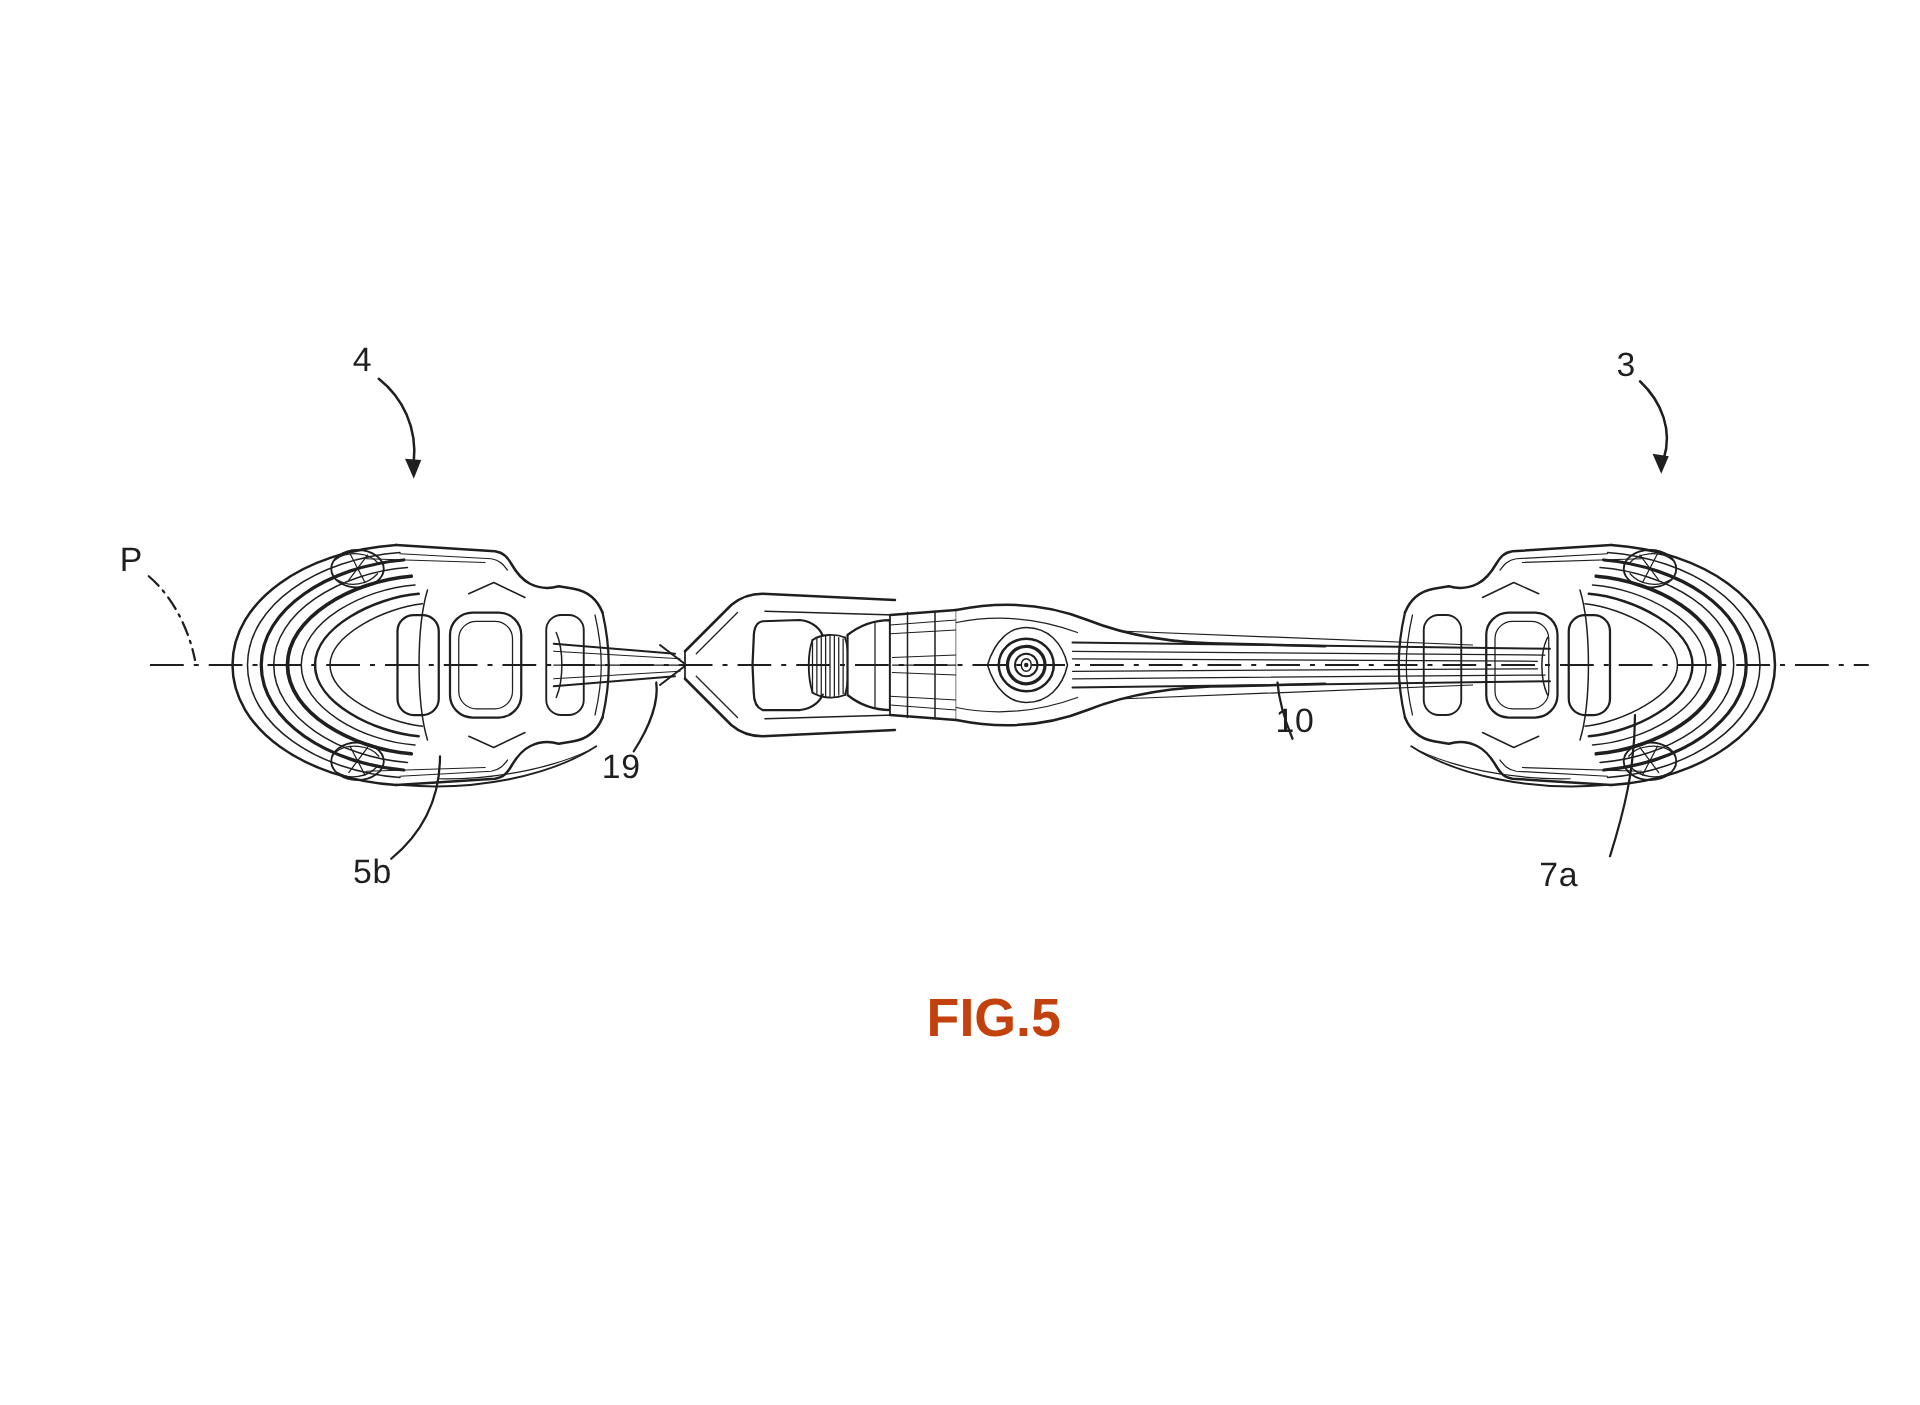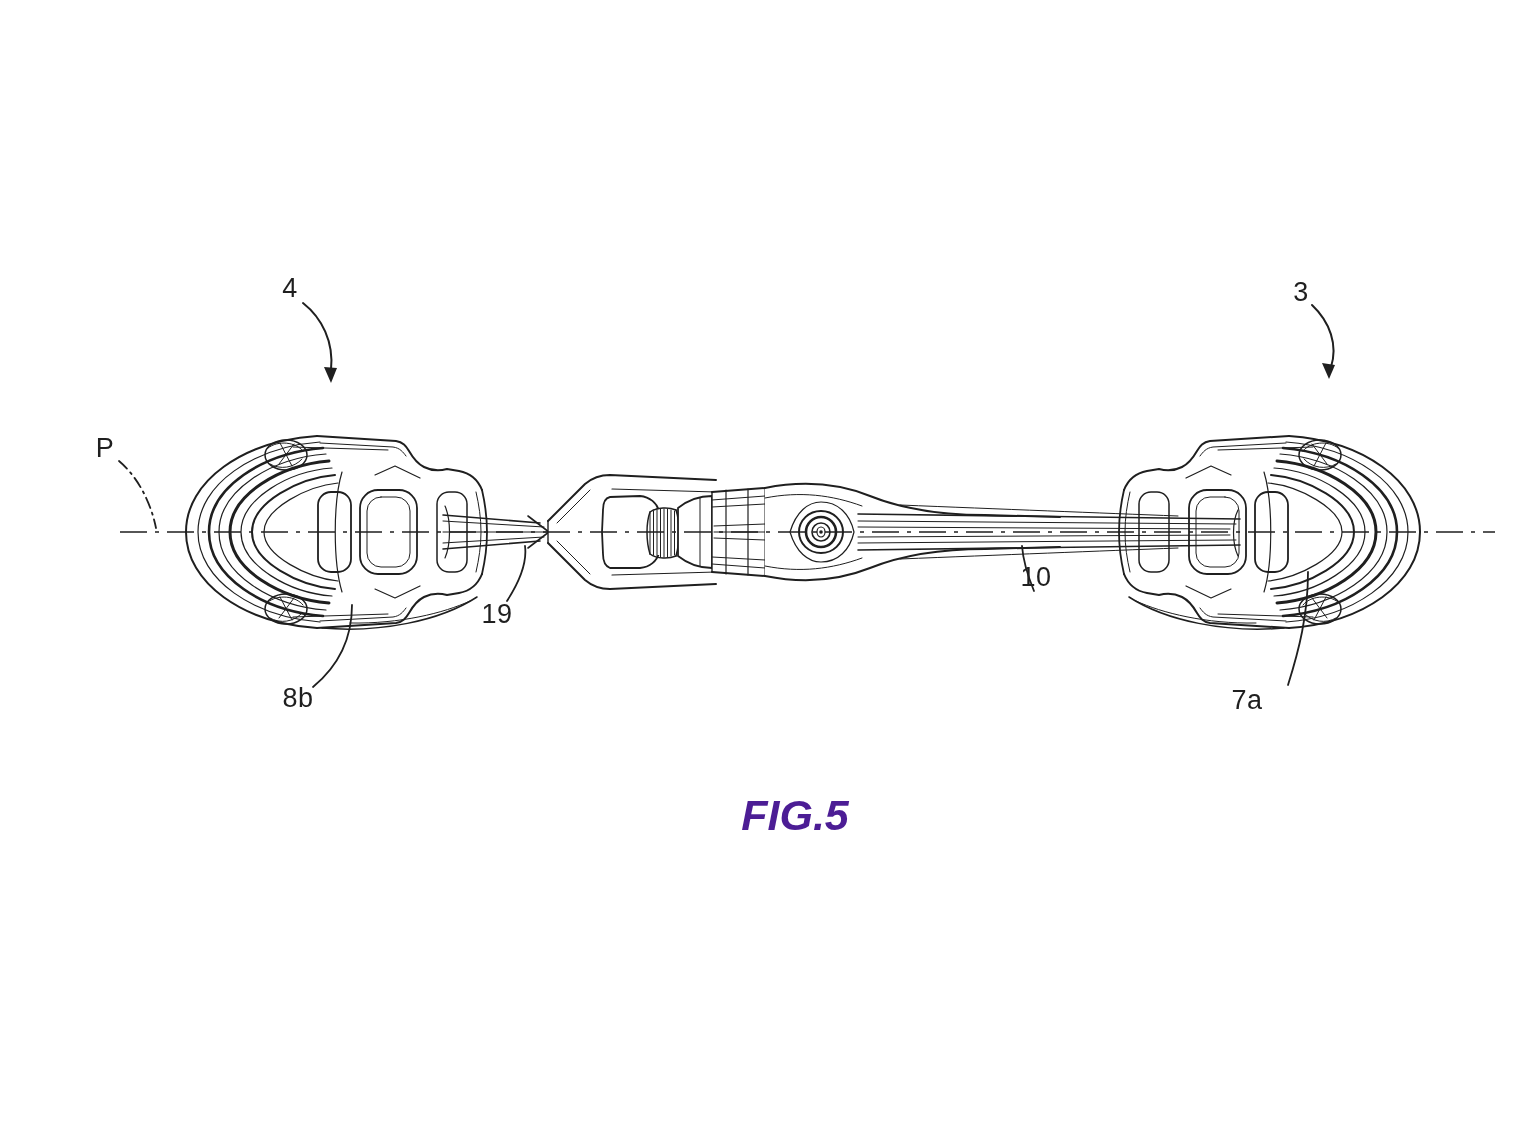--- a/index.html
+++ b/index.html
@@ -22,23 +22,22 @@
     color: #1f1f1f;
     white-space: nowrap;
     user-select: none;
   }
   .caption {
     position: absolute;
     transform: translate(-50%, -50%);
     font-size: 43px;
     font-weight: 700;
     letter-spacing: 0px;
-    color: #4c1d95;
+    color: #c2410c;
     white-space: nowrap;
-    font-style: italic;
   }
 </style>
 </head>
 <body>
 
 <div class="stage">
 
   <svg width="1536" height="1124" viewBox="0 0 1536 1124">
 
     <defs>
@@ -209,18 +208,18 @@
       <path stroke-width="1.8" d="M313,687 C342,663 352,633 352,605"></path>
       <path stroke-width="1.8" d="M1288,685 C1299,650 1308,615 1308,572"></path>
     </g>
   </svg>
 
   <div class="ref" style="left:290px; top:288px;">4</div>
   <div class="ref" style="left:1301px; top:292px;">3</div>
   <div class="ref" style="left:105px; top:448px;">P</div>
   <div class="ref" style="left:497px; top:614px;">19</div>
   <div class="ref" style="left:1036px; top:577px;">10</div>
-  <div class="ref" style="left:298px; top:698px;">8b</div>
+  <div class="ref" style="left:298px; top:698px;">5b</div>
   <div class="ref" style="left:1247px; top:700px;">7a</div>
 
   <div class="caption" style="left:795px; top:815px;">FIG.5</div>
 
 </div>
 
 </body></html>

